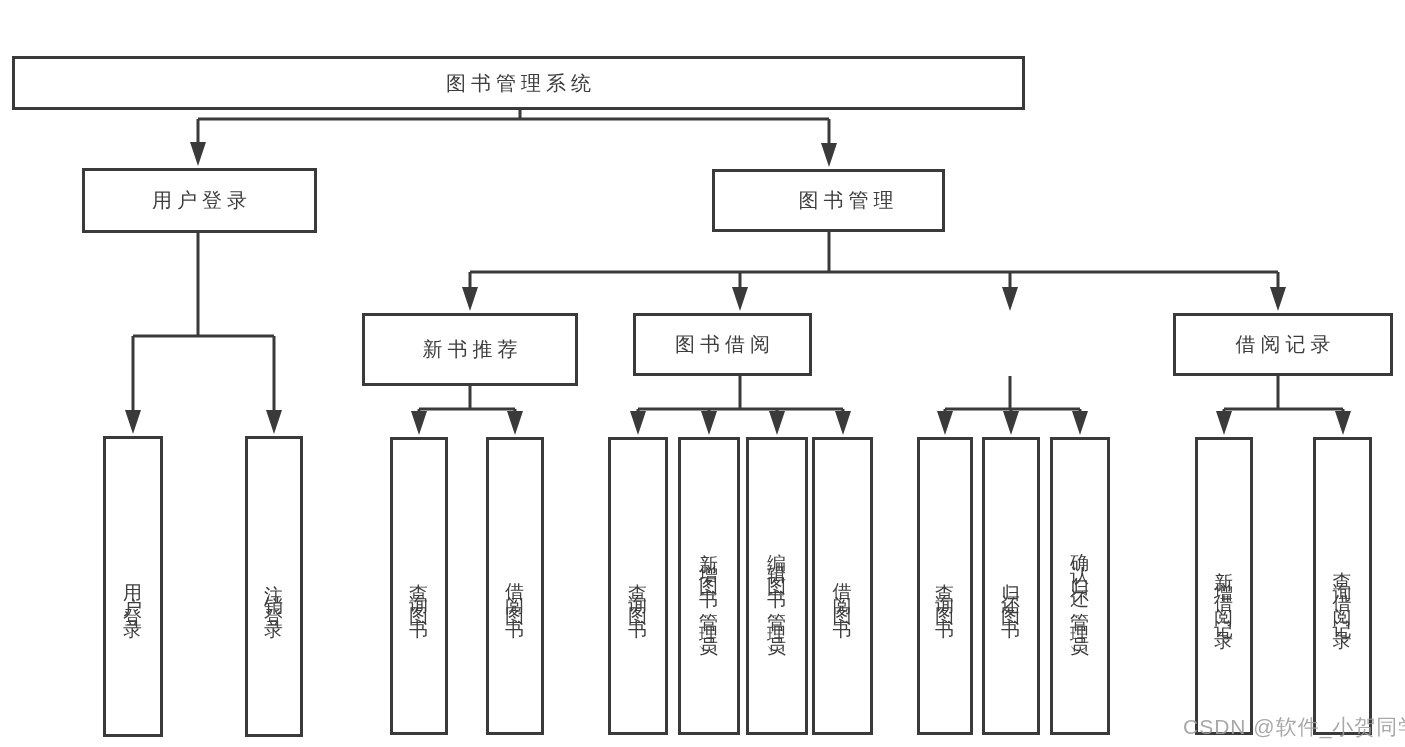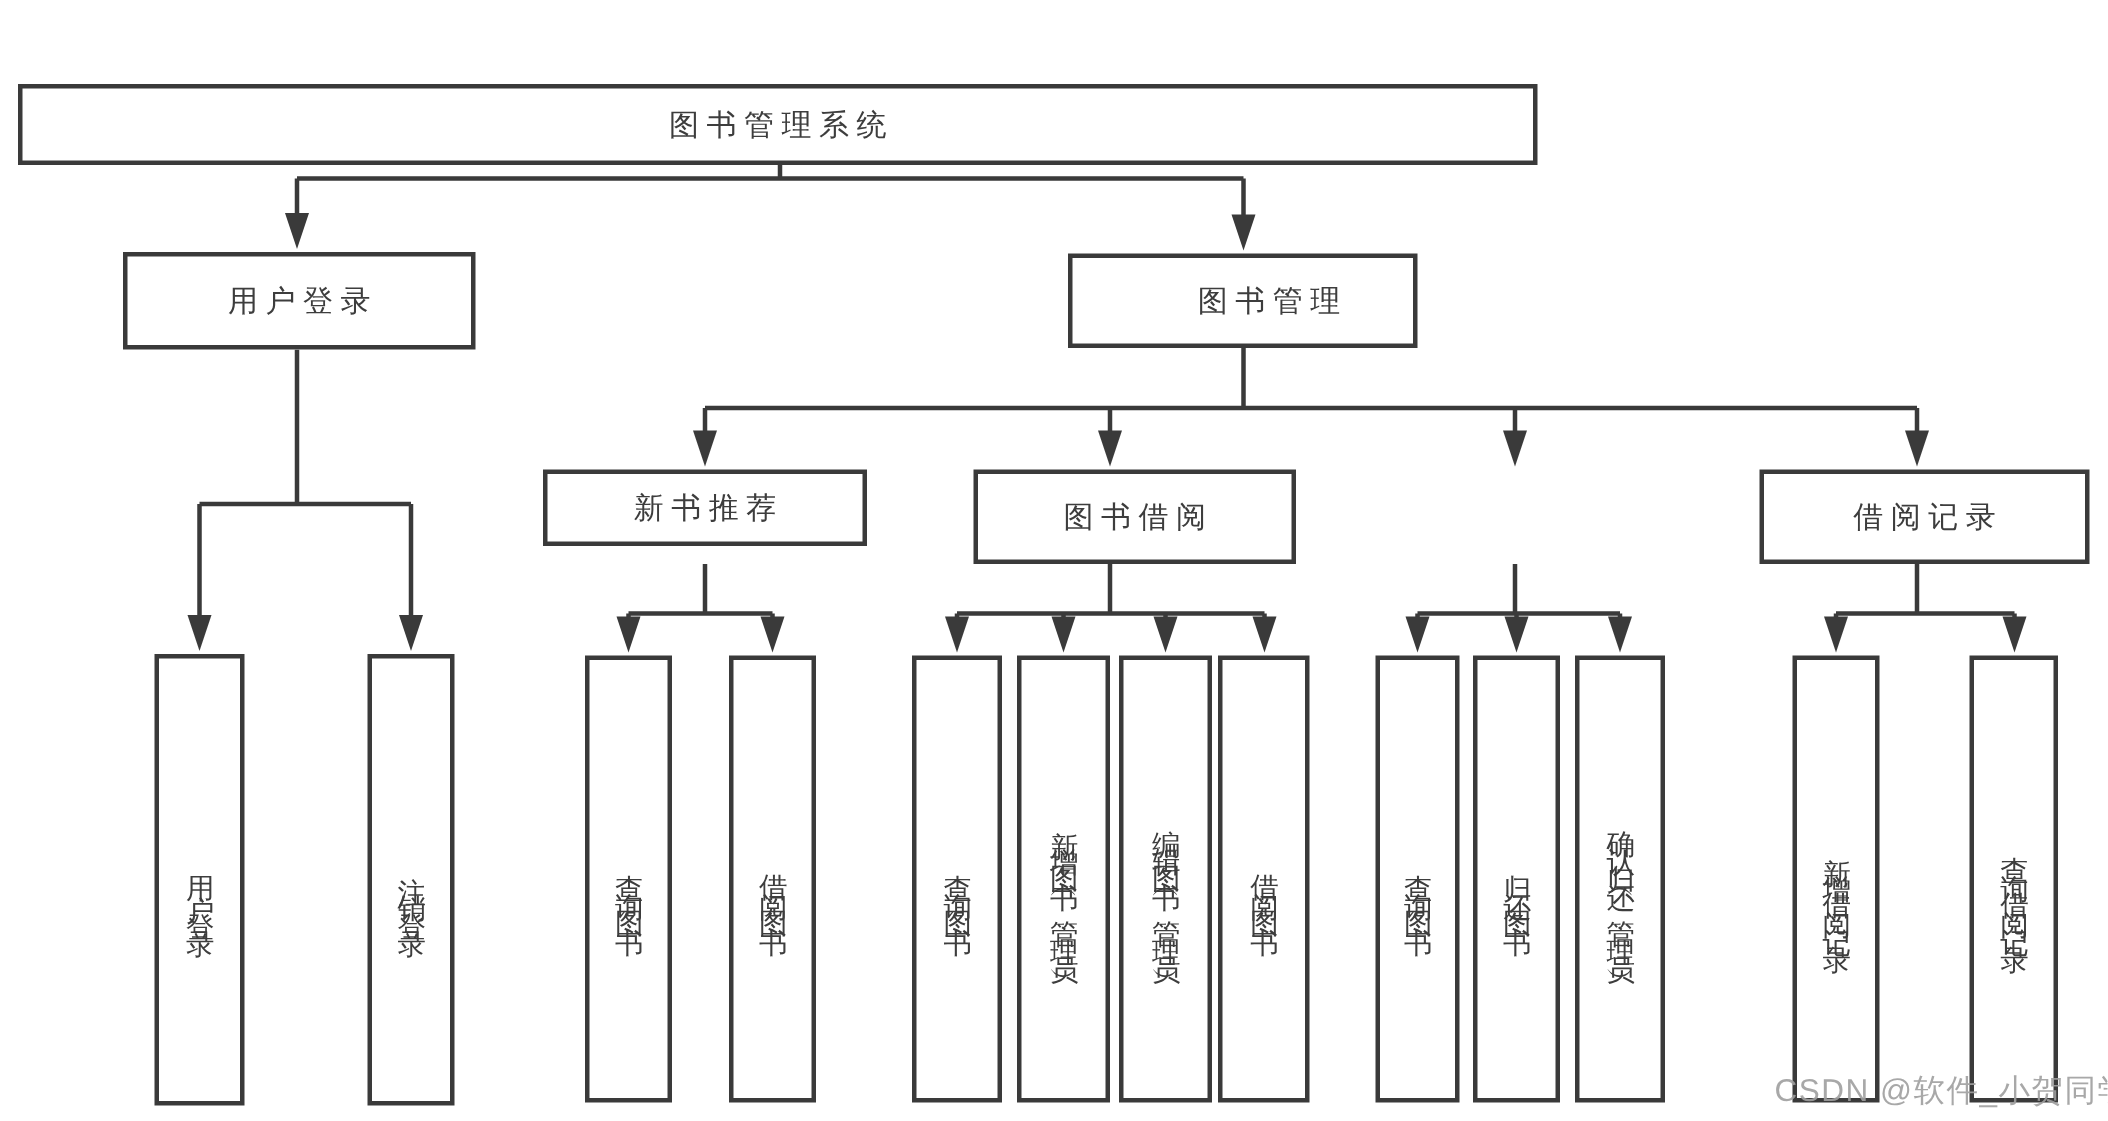--- a/index.html
+++ b/index.html
@@ -91,22 +91,22 @@
       <polygon points="1216,411 1232,411 1224,435"></polygon>
       <polygon points="1335,411 1351,411 1343,435"></polygon>
     </g>
   </svg>
 
   <div class="node" style="left:12px; top:24px; width:1013px; height:54px;margin-top:32px;">图书管理系统</div>
 
   <div class="node" style="left:82px; top:168px; width:235px; height:65px;">用户登录</div>
   <div class="node" style="left:712px; top:169px; width:233px; height:63px;padding-left:40px;">图书管理</div>
 
-  <div class="node" style="left:362px; top:313px; width:216px; height:51px;">新书推荐</div>
-  <div class="node" style="left:649px; top:313px; width:215px; height:63px;">图书借阅</div>
+  <div class="node" style="left:362px; top:313px; width:216px; height:73px;">新书推荐</div>
+  <div class="node" style="left:633px; top:313px; width:179px; height:63px;">图书借阅</div>
   <div class="node" style="left:1173px; top:313px; width:220px; height:63px;">借阅记录</div>
 
   <div class="vnode" style="left:103px; top:436px; width:60px; height:301px;">用户登录</div>
   <div class="vnode" style="left:245px; top:436px; width:58px; height:301px;">注销登录</div>
 
   <div class="vnode" style="left:390px; top:437px; width:58px; height:298px;">查询图书</div>
   <div class="vnode" style="left:486px; top:437px; width:58px; height:298px;">借阅图书</div>
 
   <div class="vnode" style="left:608px; top:437px; width:60px; height:298px;">查询图书</div>
   <div class="vnode" style="left:678px; top:437px; width:62px; height:298px;">新增图书（管理员）</div>

